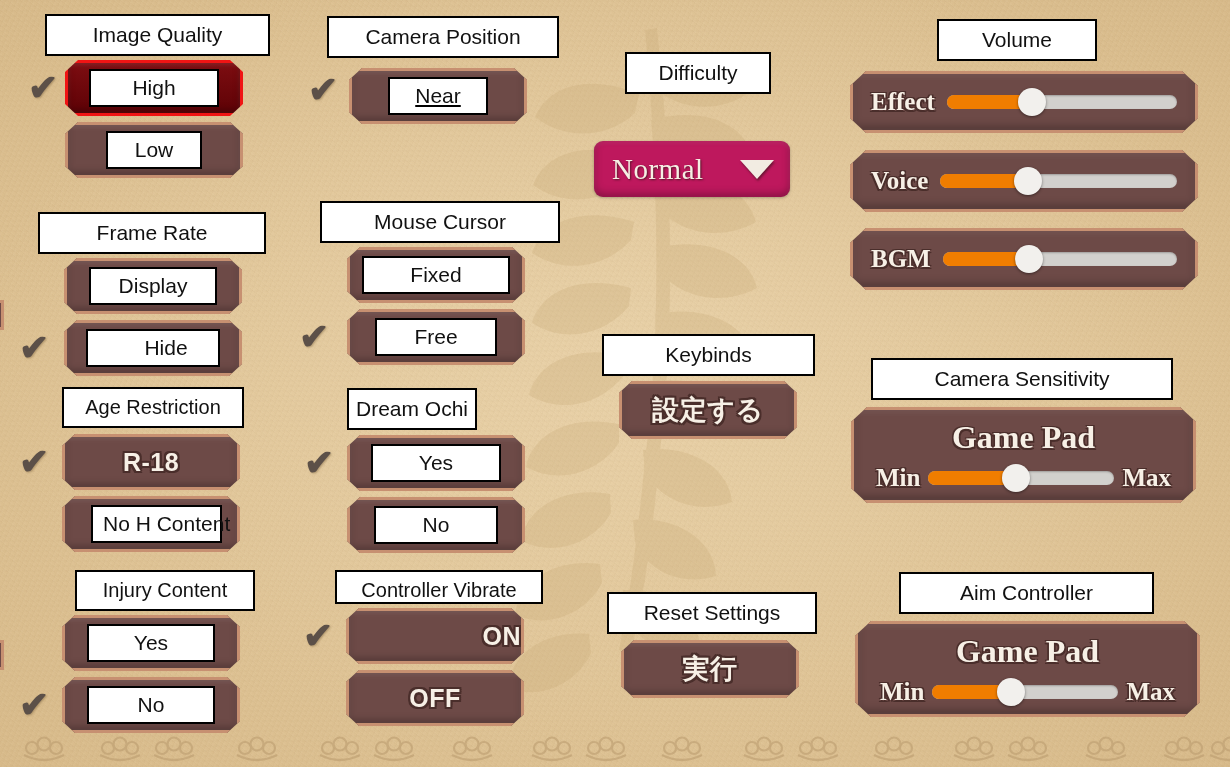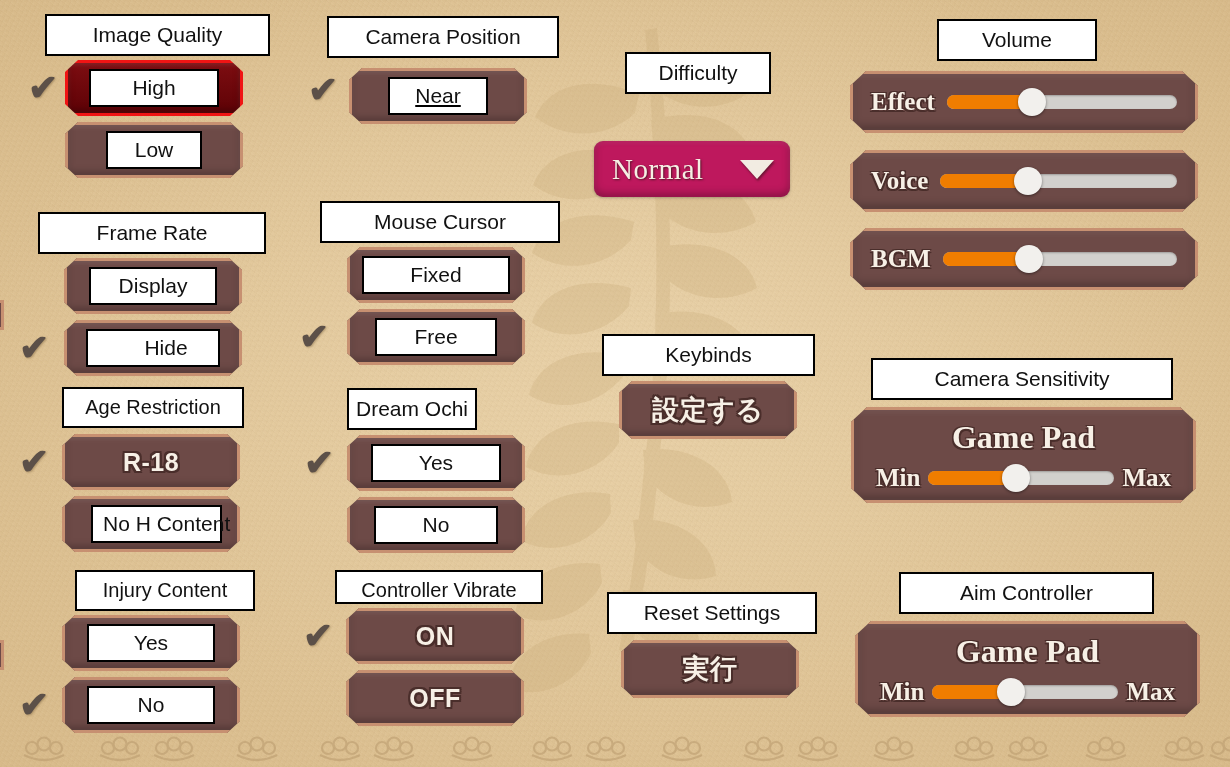--- a/index.html
+++ b/index.html
@@ -430,21 +430,21 @@
       <div class="opt-btn" style="width:178px;">
         <span class="val-box" style="min-width:124px;">No</span>
       </div>
     </div>
   </div>
 
   <div style="position:absolute; left:35px; top:570px; width:208px;">
     <div class="title-plate" style="font-size:20px; padding:8px 6px 2px; width:208px;">Controller Vibrate</div>
     <div class="row" style="margin-top:4px; margin-left:11px;">
       <span class="check" style="left:-46px; top:10px;">✔</span>
-      <div class="opt-btn" style="width:178px;">
+      <div class="opt-btn" style="width:178px;justify-content:flex-end;">
         <span class="val-plain">ON</span>
       </div>
     </div>
     <div class="row" style="margin-top:6px; margin-left:11px;">
 
       <div class="opt-btn" style="width:178px;">
         <span class="val-plain">OFF</span>
       </div>
     </div>
   </div>

